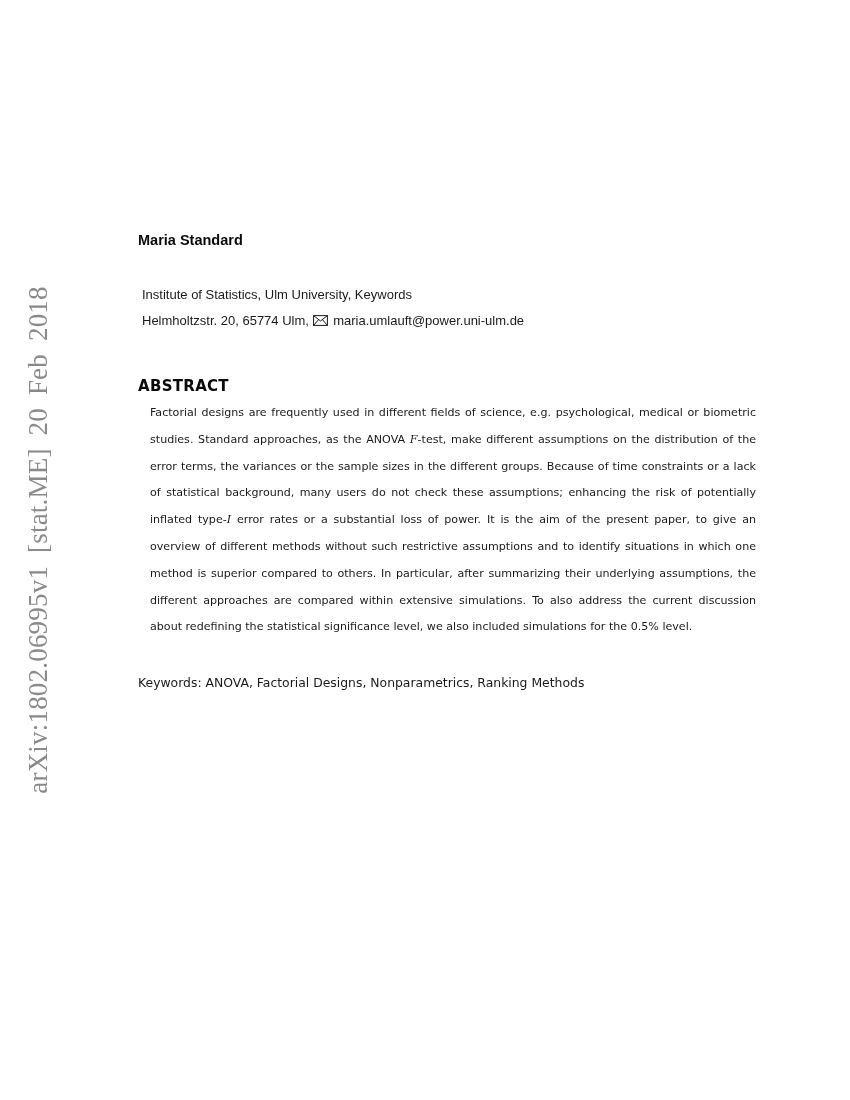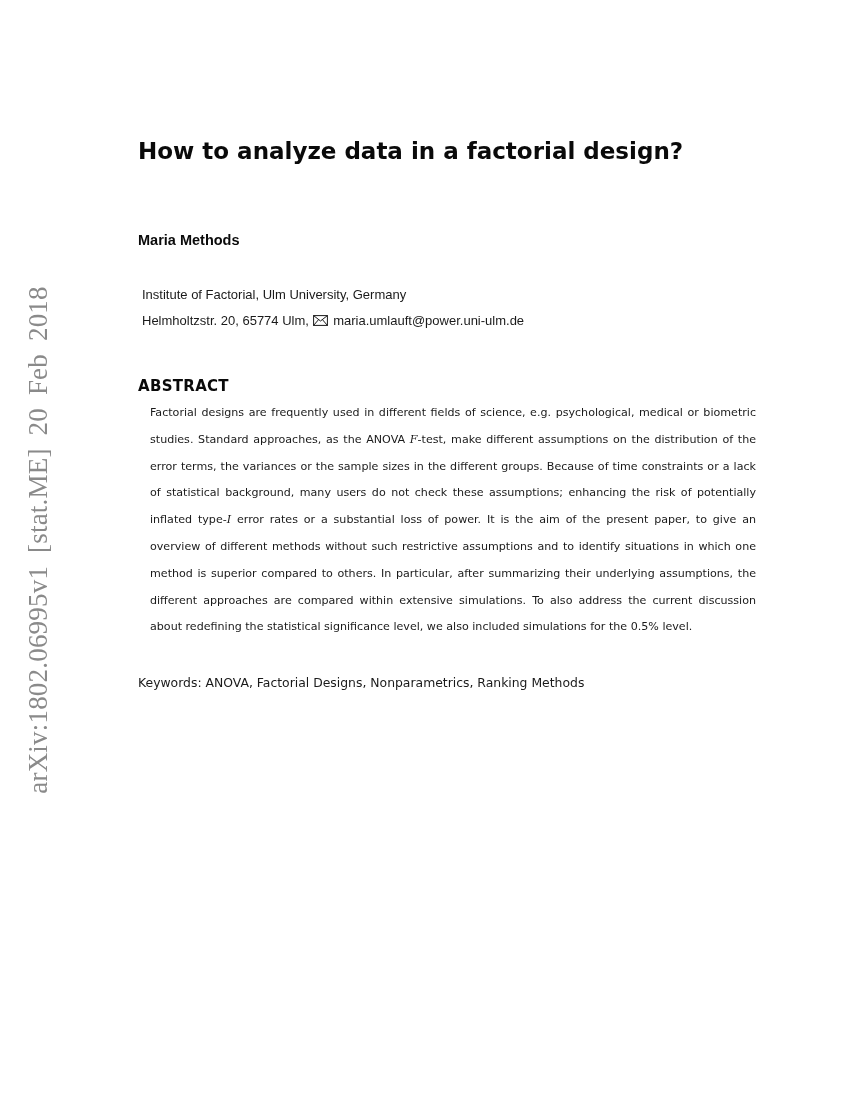--- a/index.html
+++ b/index.html
@@ -104,26 +104,25 @@
       white-space: nowrap;
     }
     .keywords .kw-label { }
   </style>
 </head>
 <body>
 
 <div class="arxiv-stamp">arXiv:1802.06995v1  [stat.ME]  20 Feb 2018</div>
 
 <h1 class="title">
-  <span>How to analyze data in a factorial design?</span>
 </h1>
 
-<div class="author">Maria Methods</div>
+<div class="author">Maria Standard</div>
 
-<div class="affil line1">Institute of Factorial, Ulm University, Germany</div>
+<div class="affil line1">Institute of Statistics, Ulm University, Keywords</div>
 <div class="affil line2">
   <span>Helmholtzstr. 20, 65774 Ulm,</span>
   <svg class="mail-icon" viewBox="0 0 15 11" xmlns="http://www.w3.org/2000/svg">
     <rect x="0.6" y="0.6" width="13.8" height="9.8" fill="none" stroke="#1a1a1a" stroke-width="1"></rect>
     <path d="M0.6 0.6 L7.5 6 L14.4 0.6 M0.6 10.4 L5.6 4.6 M14.4 10.4 L9.4 4.6" fill="none" stroke="#1a1a1a" stroke-width="1"></path>
   </svg>
   <span>maria.umlauft@power.uni-ulm.de</span>
 </div>
 
 <h2 class="section-heading">ABSTRACT</h2>

